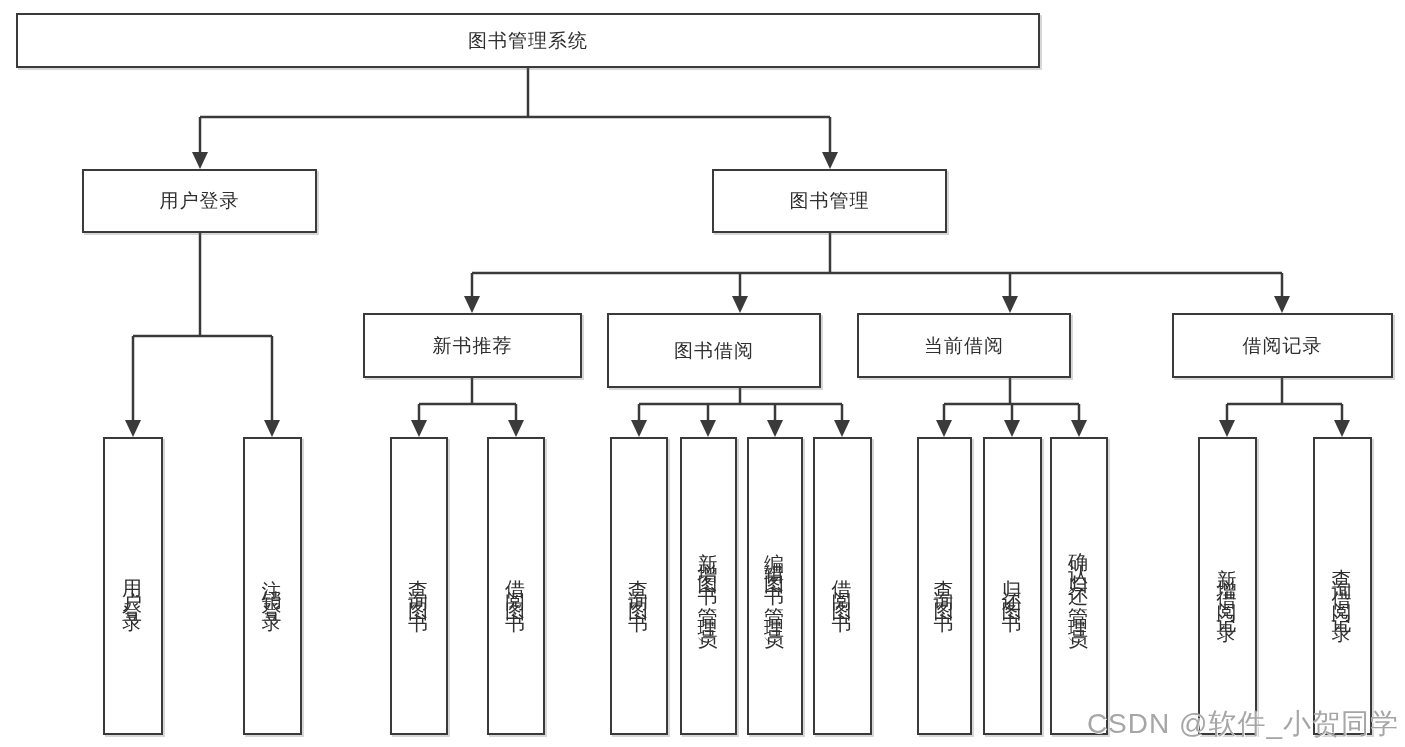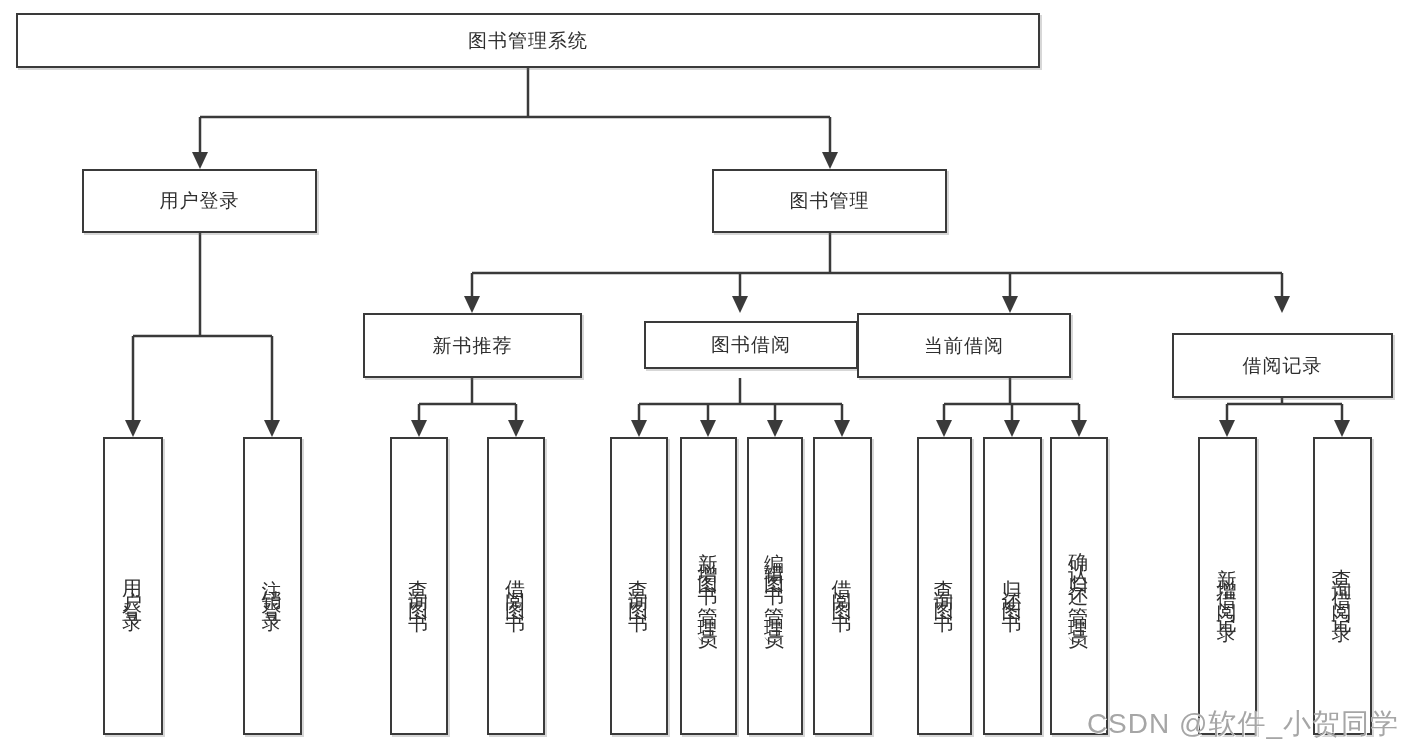--- a/index.html
+++ b/index.html
@@ -107,27 +107,27 @@
   <div class="node h-node" style="left:82px;top:169px;width:235px;height:64px;">
     <span>用户登录</span>
   </div>
   <div class="node h-node" style="left:363px;top:313px;width:219px;height:65px;">
     <span>新书推荐</span>
   </div>
 
   <div class="node h-node" style="left:712px;top:169px;width:235px;height:64px;">
     <span>图书管理</span>
   </div>
-  <div class="node h-node" style="left:644px;top:313px;width:214px;height:48px;margin-top:8px;">
+  <div class="node h-node" style="left:607px;top:313px;width:214px;height:75px;">
     <span>图书借阅</span>
   </div>
   <div class="node h-node" style="left:857px;top:313px;width:214px;height:65px;">
     <span>当前借阅</span>
   </div>
-  <div class="node h-node" style="left:1172px;top:313px;width:221px;height:65px;margin-top:20px;">
+  <div class="node h-node" style="left:1172px;top:313px;width:221px;height:65px;">
     <span>借阅记录</span>
   </div>
 
   <div class="node leaf" style="left:103px;top:437px;width:60px;height:298px;">
     <span class="v-label">用户登录</span>
   </div>
   <div class="node leaf" style="left:243px;top:437px;width:59px;height:298px;">
     <span class="v-label">注销登录</span>
   </div>
 

